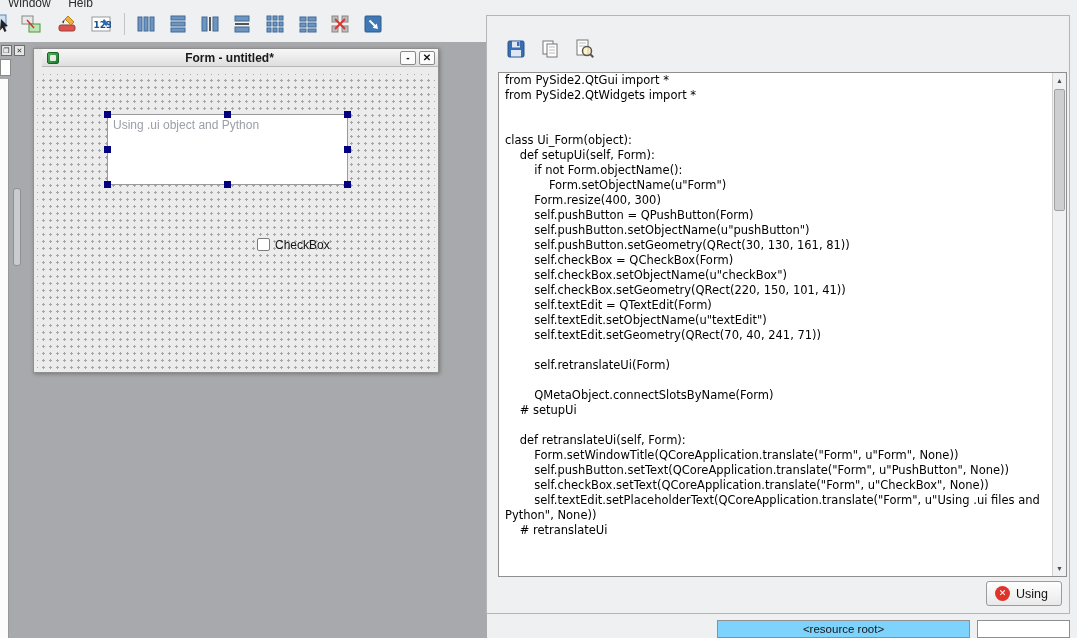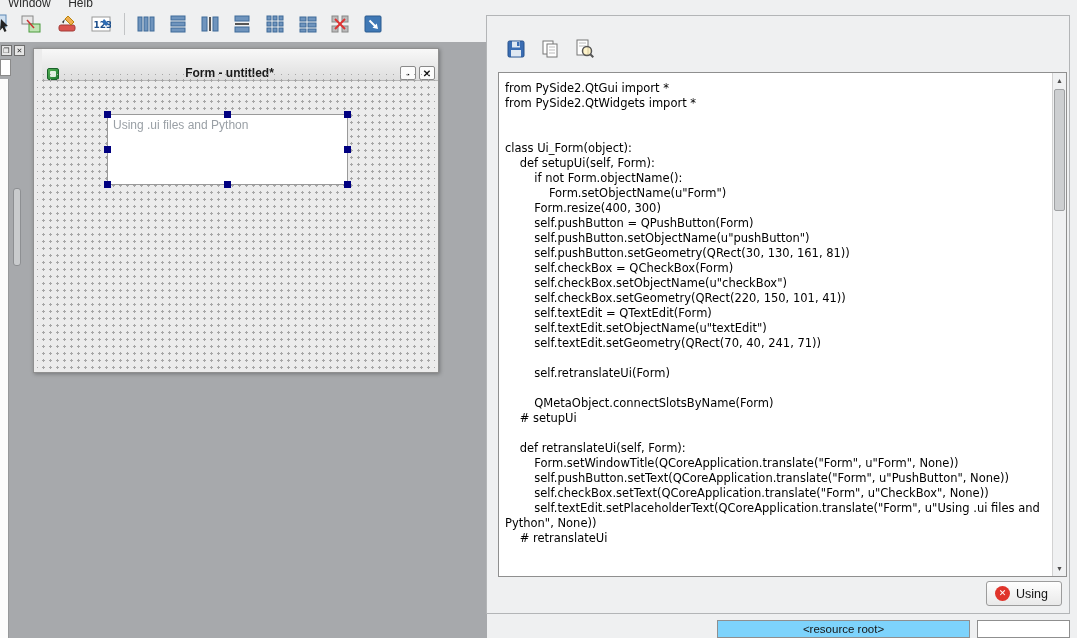--- a/index.html
+++ b/index.html
@@ -25,23 +25,23 @@
   .dock-float { left:1px; top:3px; }
   .dock-close { left:14px; top:3px; }
   .dock-input { position:absolute; left:0; top:17px; width:11px; height:17px; background:#fff; border:1px solid #8a8a8a; }
   .dock-panel { position:absolute; left:0; top:37px; width:9px; height:559px; background:#fcfcfc; border-right:1px solid #97999b; }
   .mdi-scroll-thumb { position:absolute; left:13px; top:146px; width:8px; height:78px;
               background:#c9cbcd; border:1px solid #8d8f92; border-radius:3px; }
 
   
   .form-window { position:absolute; left:33px; top:6px; width:406px; height:325px;
     background:#ececec; border:1px solid #8f8f8f; box-shadow:1px 1px 4px rgba(0,0,0,.3); }
-  .fw-titlebar { position:absolute; left:0; top:0; right:0; height:32px;
+  .fw-titlebar { position:absolute; left:0; top:0; right:0; height:18px;
     background:linear-gradient(#f8f8f8,#dedede); border-bottom:1px solid #b8b8b8;
-    display:flex; align-items:flex-end;margin-left:8px; }
+    display:flex; align-items:center;margin-left:8px; }
   .fw-icon { width:12px; height:12px; margin-left:5px; border-radius:2px;
     background:linear-gradient(135deg,#54b054,#1e7a33); border:1px solid #196329; position:relative; }
   .fw-icon::after { content:""; position:absolute; left:2px; top:2px; width:6px; height:6px;
     background:rgba(255,255,255,.85); border-radius:1px; }
   .fw-title { flex:1; text-align:center; font-size:12px; font-weight:bold; color:#191919; }
   .win-btn { width:16px; height:14px; margin-right:3px; border:1px solid #8a8a8a; border-radius:2px;
     background:#fcfcfc; font-size:10px; line-height:11px; text-align:center; color:#111;
     font-weight:bold; padding:0; }
   .form-client { position:absolute; left:3px; top:25px; right:3px; bottom:3px;
     background-image:radial-gradient(#a6a6a6 1px, transparent 1.2px);
@@ -64,21 +64,21 @@
 
   
   .code-dialog { position:absolute; left:486px; top:15px; width:584px; height:599px;
     background:#eff0f1; border:1px solid #b3b5b7; }
   .dlg-toolbar { position:absolute; left:16px; top:20px; display:flex; gap:8px; }
   .dlg-btn { width:26px; height:26px; border:none; background:transparent; padding:0;
     display:flex; align-items:center; justify-content:center; }
   .code-wrap { position:absolute; left:11px; top:56px; width:569px; height:505px;
     background:#fff; border:1px solid #8f8f8f; }
   .code-text { position:absolute; left:0; top:0; right:14px; bottom:0; overflow:hidden;
-    padding:8px 6px; font-family:"DejaVu Sans","Liberation Sans",sans-serif;
+    padding:0 6px; font-family:"DejaVu Sans","Liberation Sans",sans-serif;
     font-size:11.5px; line-height:15px; white-space:pre-wrap; word-break:break-word; color:#000; }
   .vscroll { position:absolute; right:0; top:0; width:14px; height:100%;
     background:#f0f1f2; border-left:1px solid #d2d2d2; }
   .vs-arrow { position:absolute; left:0; width:100%; height:13px; font-size:7px; color:#4d4d4d;
     text-align:center; line-height:13px; }
   .vs-up { top:1px; } .vs-down { bottom:1px; }
   .vs-thumb { position:absolute; left:1px; top:16px; width:11px; height:122px;
     background:#cdcfd1; border:1px solid #9fa1a3; border-radius:2px; }
   .close-btn { position:absolute; right:7px; top:565px; height:25px; padding:0 13px 0 8px;
     display:flex; align-items:center; gap:6px; background:linear-gradient(#fefefe,#e9e9e9);
@@ -213,29 +213,33 @@
 
     <div class="form-window">
       <div class="fw-titlebar">
         <span class="fw-icon"></span>
         <span class="fw-title">Form - untitled*</span>
         <button class="win-btn">-</button>
         <button class="win-btn">✕</button>
       </div>
       <div class="form-client">
         <div class="w-textedit">
-          <div class="placeholder">Using .ui files and Python</div>
+          <div class="placeholder">Using .ui object and Python</div>
           <span class="handle h-tl"></span>
           <span class="handle h-tc"></span>
           <span class="handle h-tr"></span>
           <span class="handle h-ml"></span>
           <span class="handle h-mr"></span>
           <span class="handle h-bl"></span>
           <span class="handle h-bc"></span>
           <span class="handle h-br"></span>
+        </div>
+        <div class="w-check">
+          <span class="cb-box"></span>
+          <span>CheckBox</span>
         </div>
       </div>
     </div>
   </div>
 
   <div class="code-dialog">
     <div class="dlg-toolbar">
       <button class="dlg-btn">
         <svg width="22" height="22" viewBox="0 0 22 22">
           <rect x="3" y="3" width="16" height="16" rx="1.5" fill="#3a6db3" stroke="#27528c"></rect>

